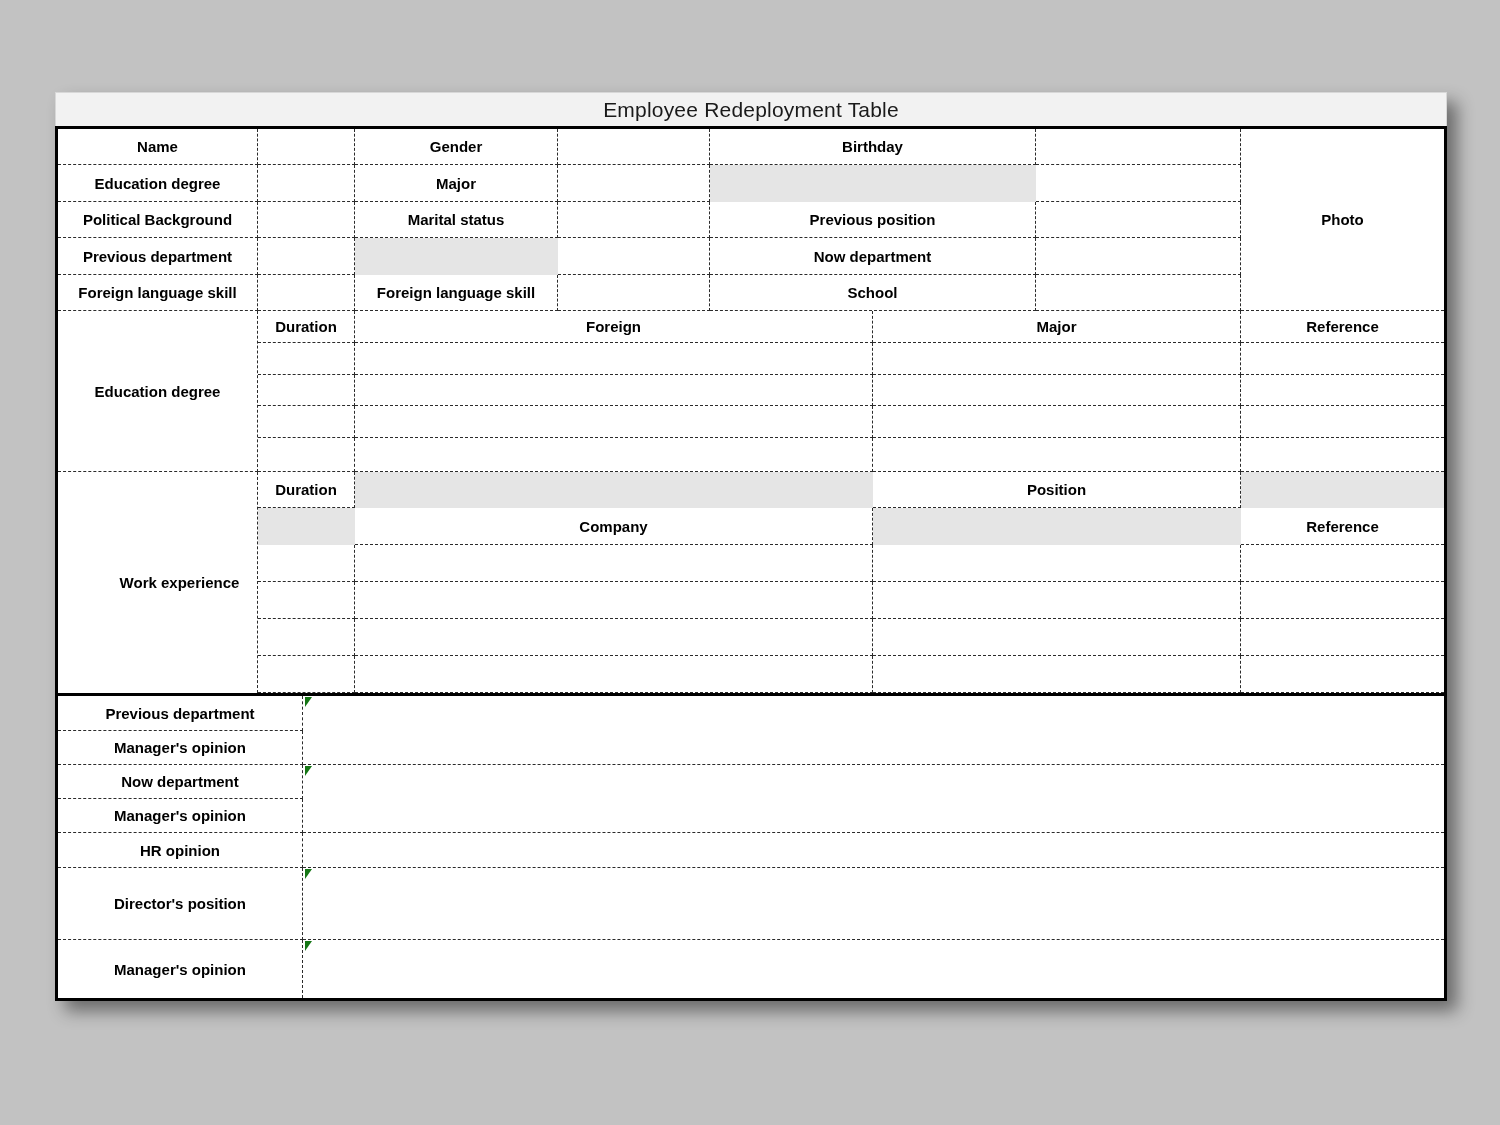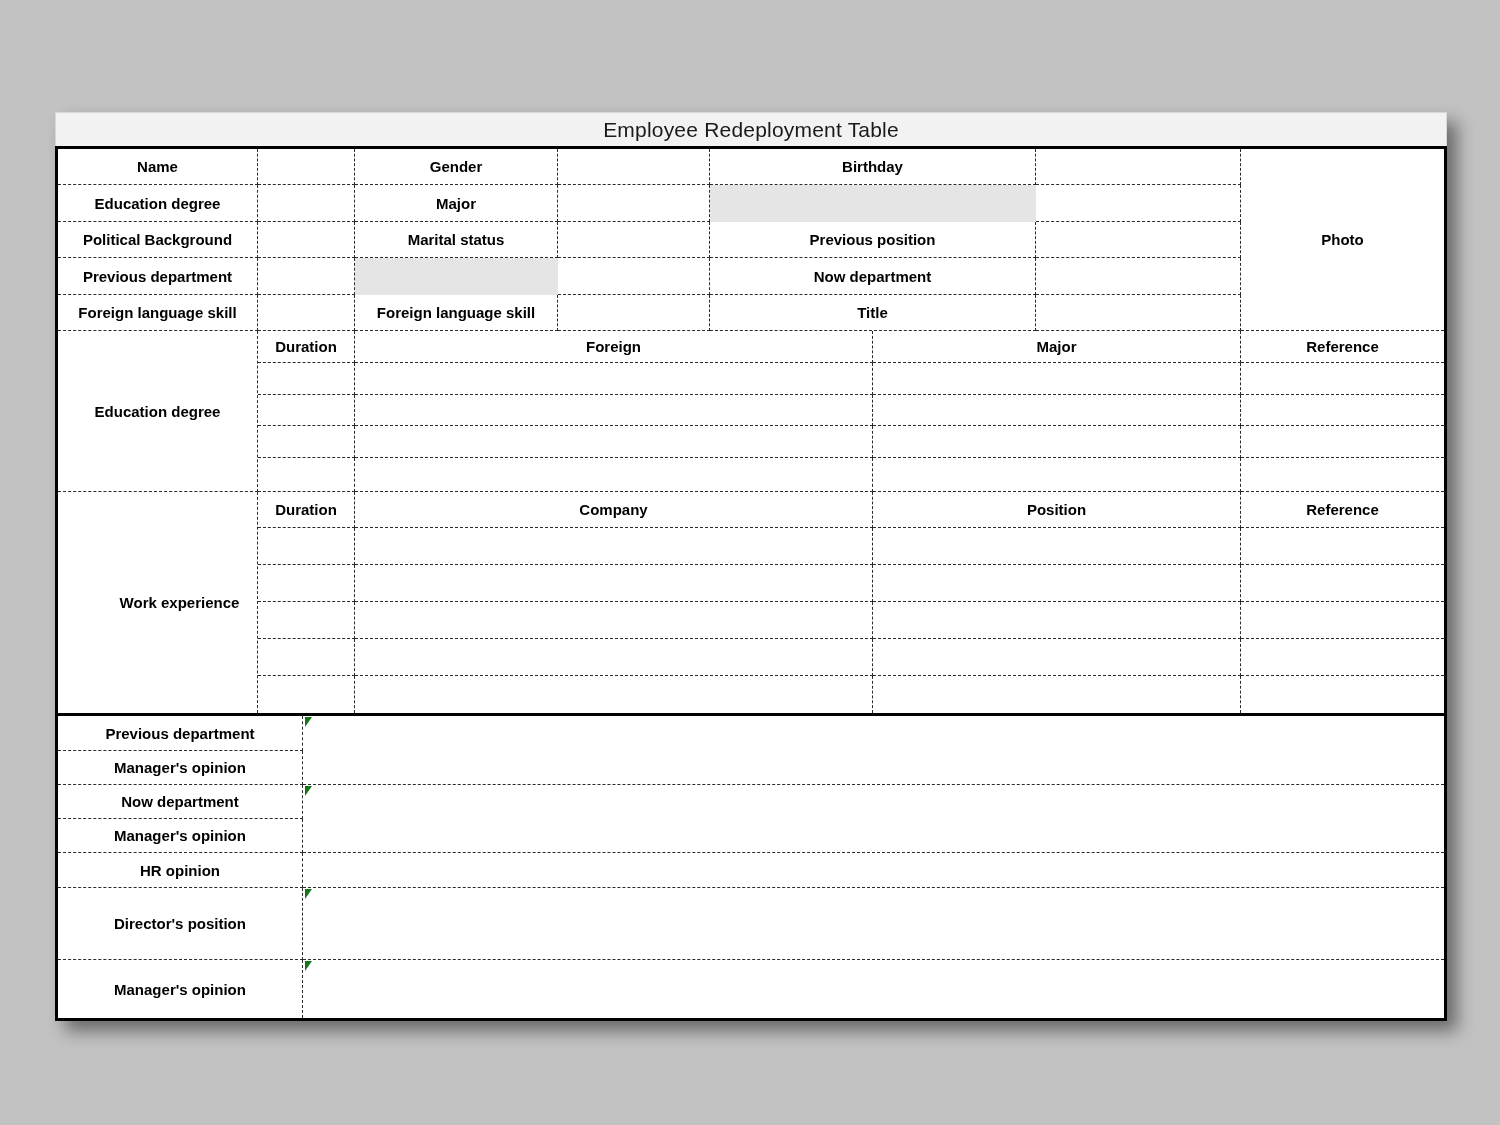--- a/index.html
+++ b/index.html
@@ -4,21 +4,21 @@
 <style>
   * { margin:0; padding:0; box-sizing:border-box; }
   html,body { width:1500px; height:1125px; }
   body {
     background:#c2c2c2;
     font-family:"Liberation Sans", sans-serif;
     position:relative;
     overflow:hidden;
   }
   .page {
-    position:absolute; left:55px; top:112px; width:1392px;
+    position:absolute; left:55px; top:92px; width:1392px;
     box-shadow:10px 10px 16px rgba(0,0,0,0.45);
     background:#fff;
   }
   .title-bar {
     height:34px; background:#f2f2f2;
     display:flex; align-items:center; justify-content:center;
     border:1px solid #d8d8d8; border-bottom:none;
   }
   .title-bar .title {
     font-size:21px; color:#1a1a1a; font-weight:normal; letter-spacing:0.2px;
@@ -92,21 +92,21 @@
       <div class="c g1">Previous department</div>
       <div class="c g2"></div>
       <div class="c g4"></div>
       <div class="c g5">Now department</div>
       <div class="c g6"></div>
 
       <div class="c g1">Foreign language skill</div>
       <div class="c g2"></div>
       <div class="c g3">Foreign language skill</div>
       <div class="c g4"></div>
-      <div class="c g5">Title</div>
+      <div class="c g5">School</div>
       <div class="c g6"></div>
     </div>
 
     <div class="grid sb">
       <div class="c sec-label-b">Education degree</div>
       <div class="c g2">Duration</div>
       <div class="c g3">Foreign</div>
       <div class="c g4">Major</div>
       <div class="c g5 nbr">Reference</div>
 
@@ -127,22 +127,22 @@
 
       <div class="c g2"></div>
       <div class="c g3"></div>
       <div class="c g4"></div>
       <div class="c g5 nbr"></div>
     </div>
 
     <div class="grid sc">
       <div class="c sec-label-c nbb">Work experience</div>
       <div class="c g2">Duration</div>
+      <div class="c g4">Position</div>
       <div class="c g3">Company</div>
-      <div class="c g4">Position</div>
       <div class="c g5 nbr">Reference</div>
 
       <div class="c g2"></div>
       <div class="c g3"></div>
       <div class="c g4"></div>
       <div class="c g5 nbr"></div>
 
       <div class="c g2"></div>
       <div class="c g3"></div>
       <div class="c g4"></div>

